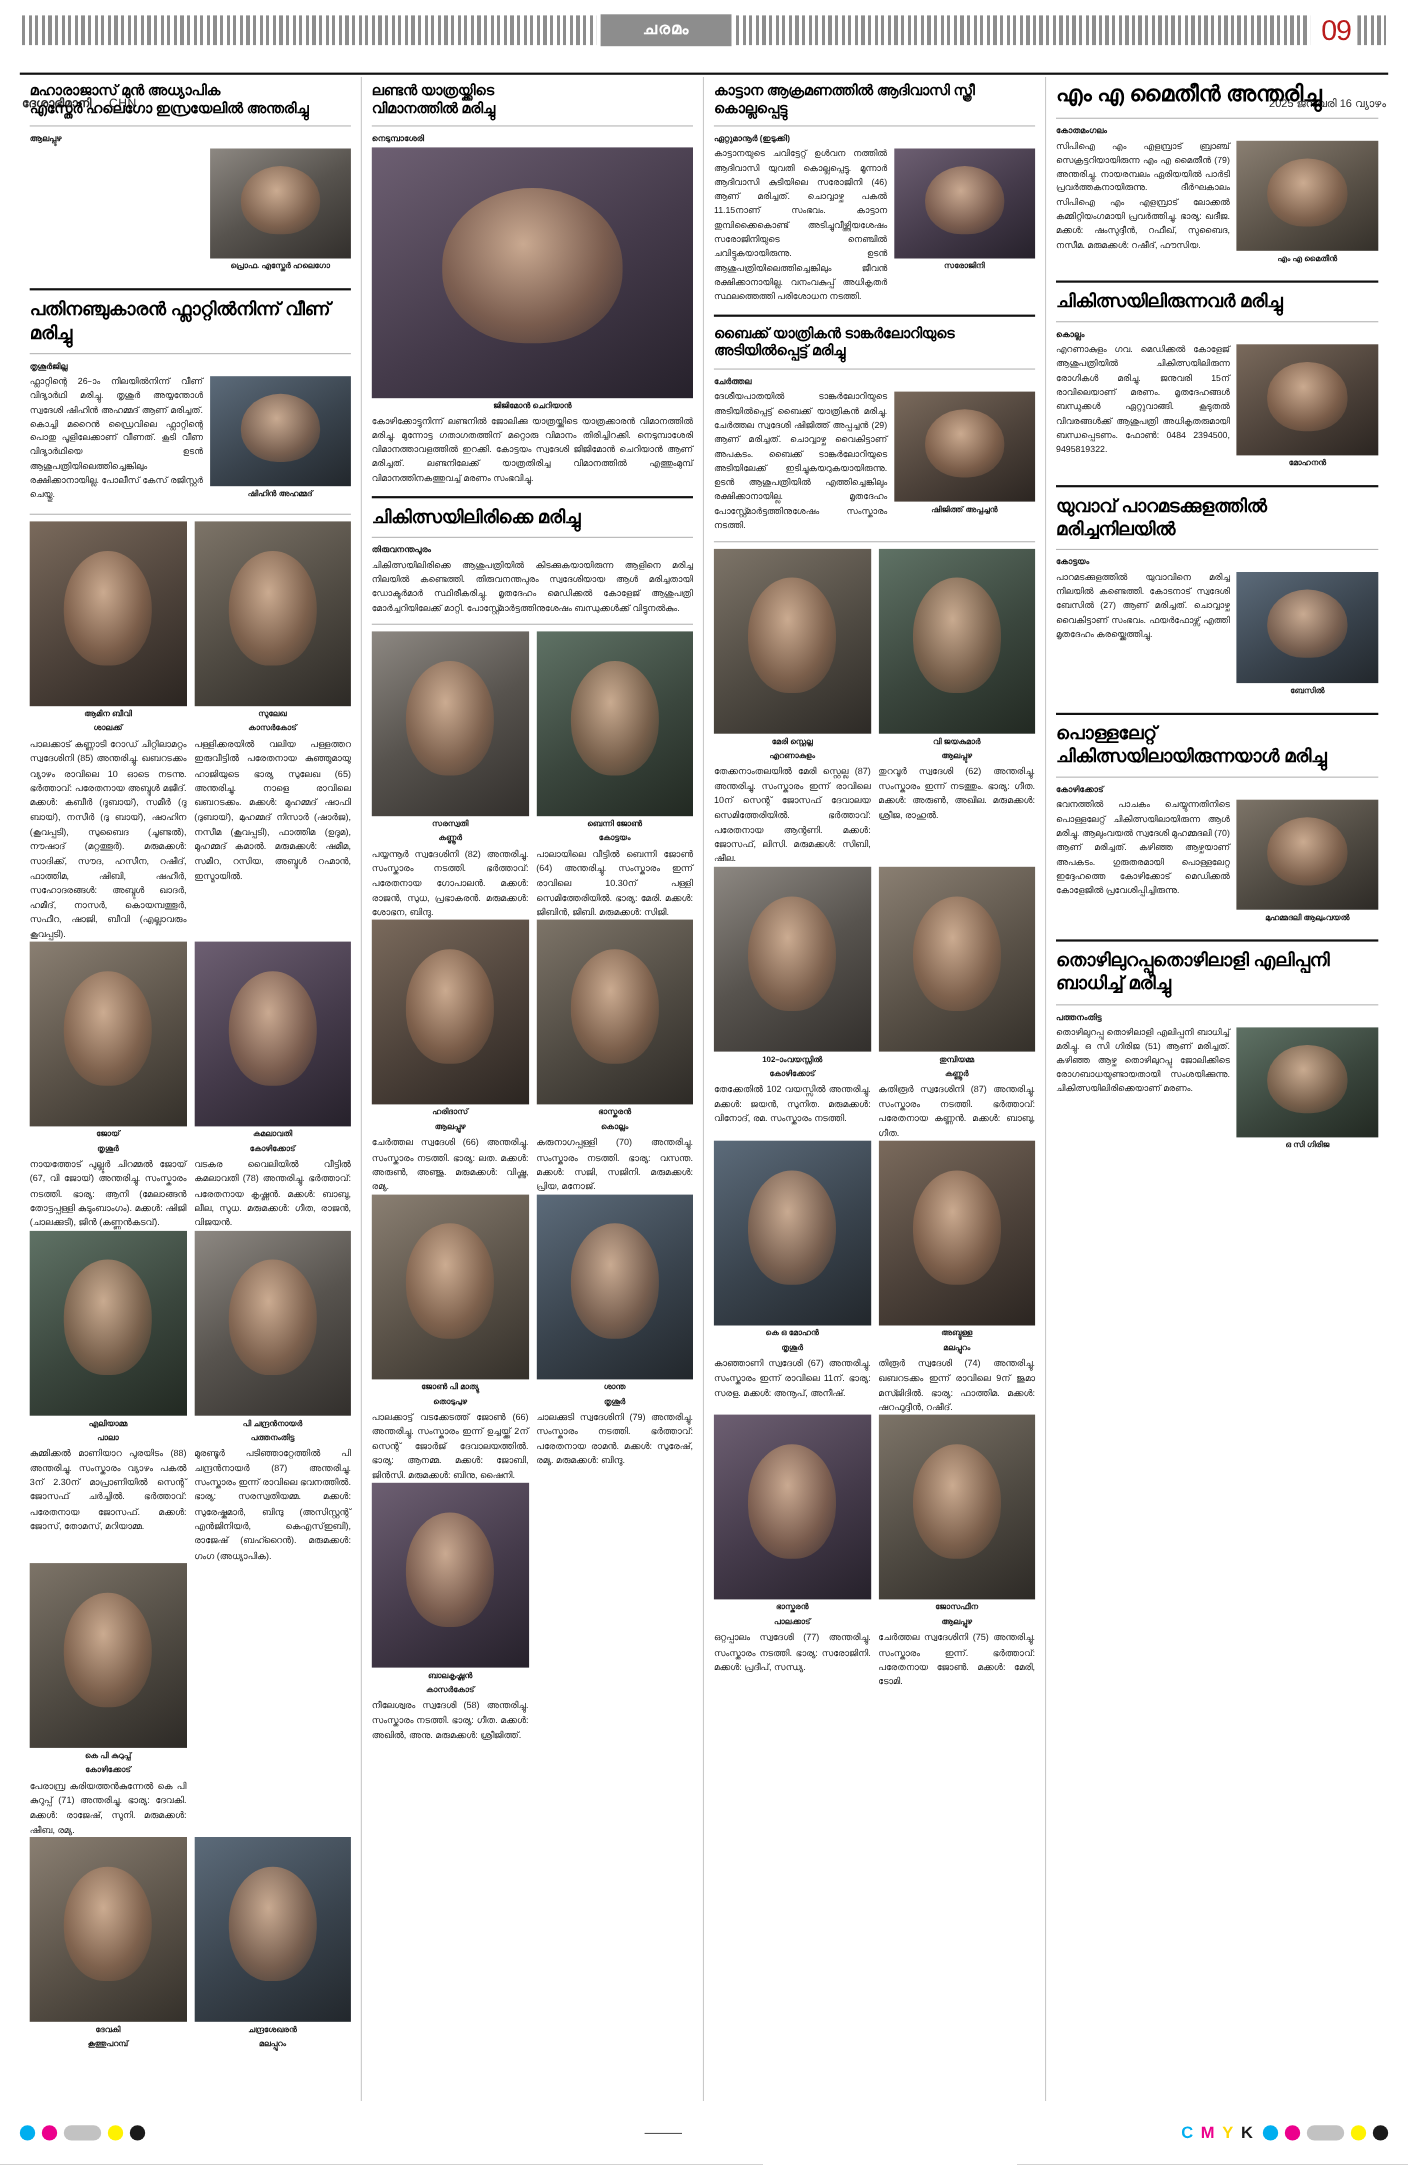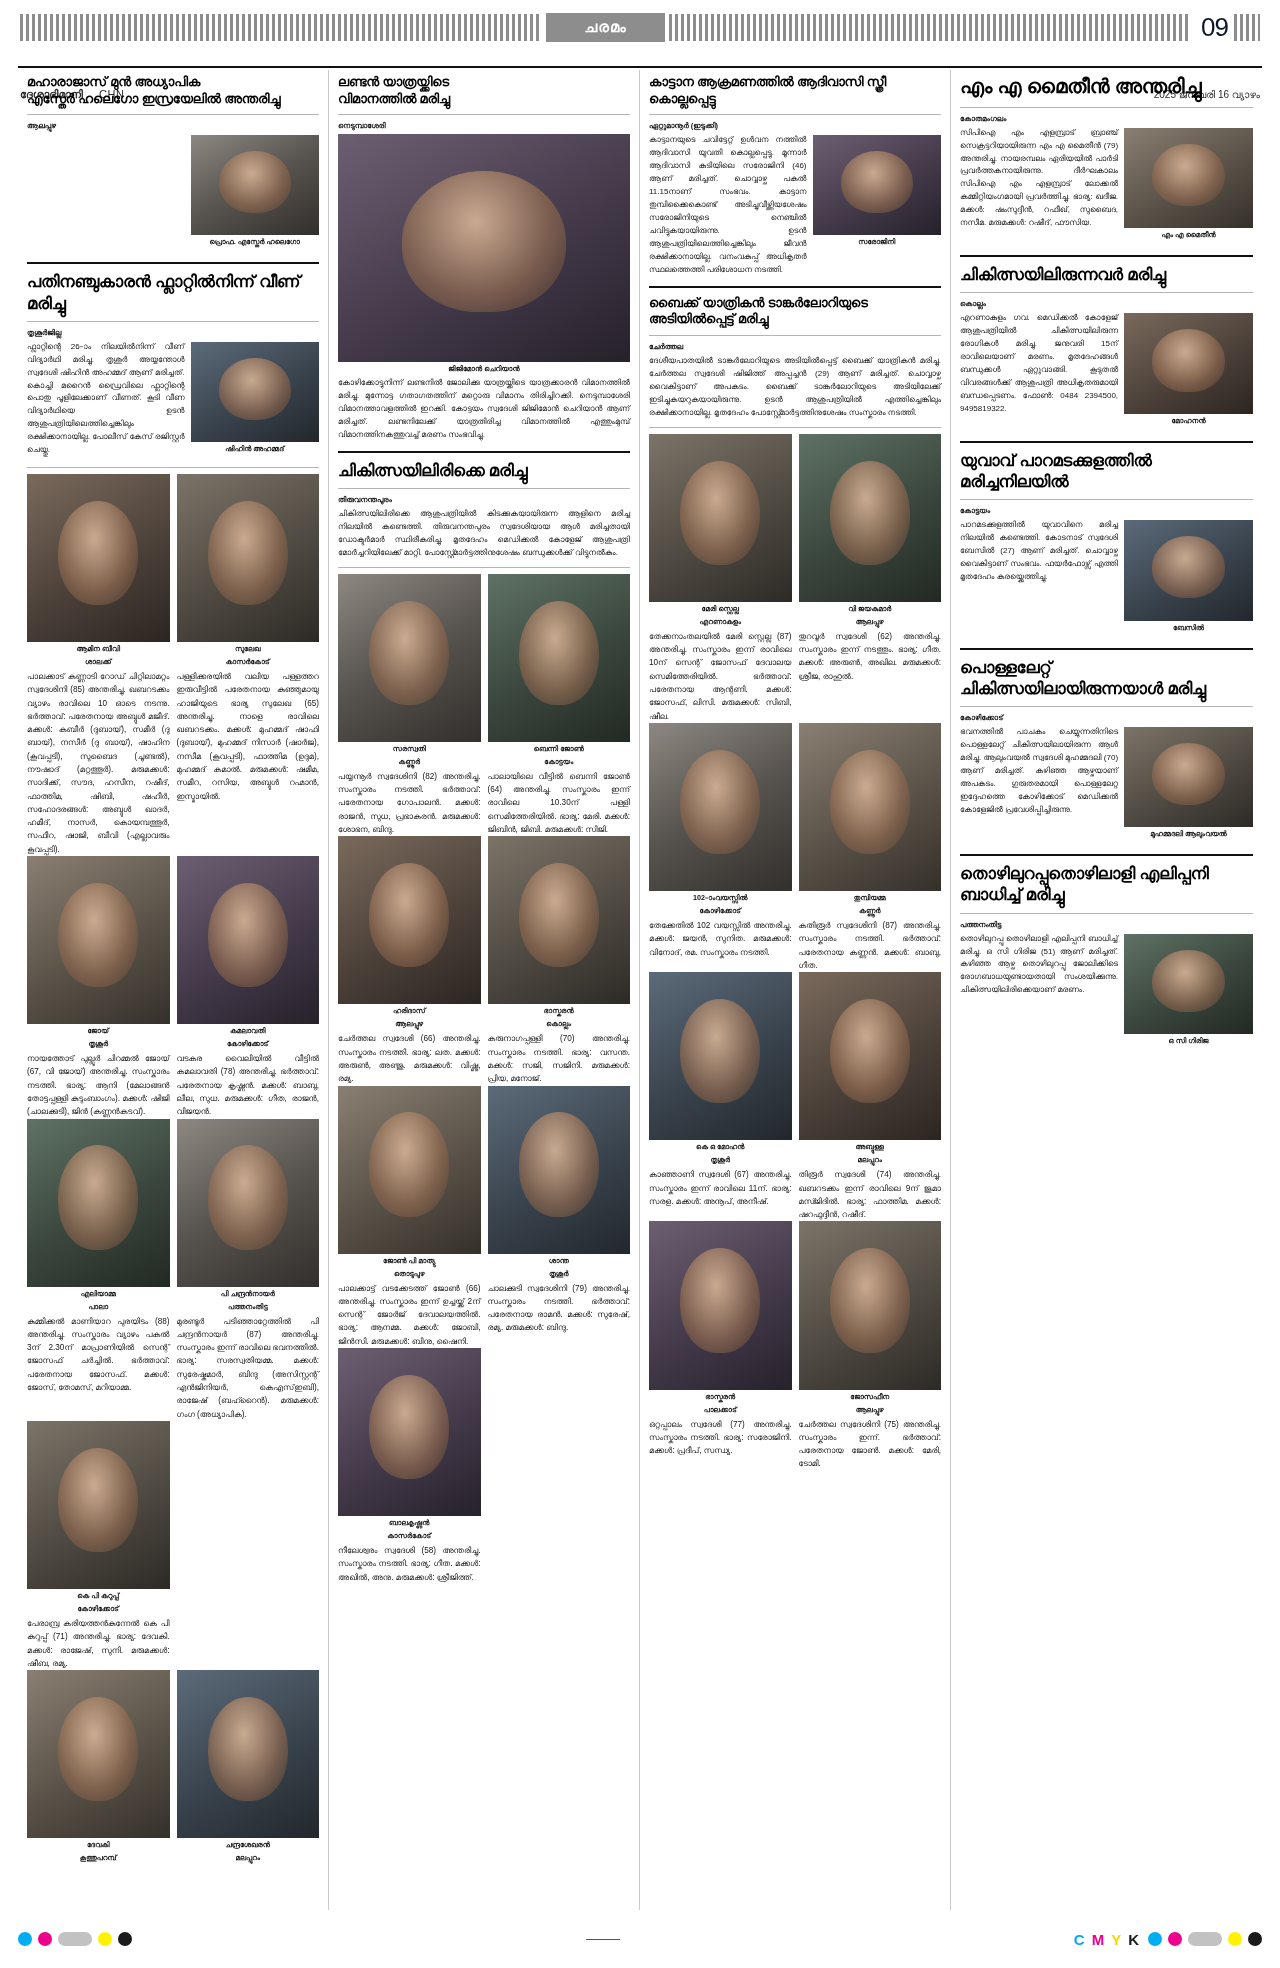--- a/index.html
+++ b/index.html
@@ -47,21 +47,21 @@
     font-weight: bold;
     padding: 4px 38px 6px;
     letter-spacing: 1px;
     margin: 0 4px;
     line-height: 19px;
   }
   .page-num {
     flex: 0 0 auto;
     font-size: 26px;
     font-weight: 300;
-    color: #0f172a;
+    color: #b91c1c;
     padding: 0 6px 0 10px;
     letter-spacing: -1px;
     line-height: 27px;
   }
   .barcode-short { flex: 0 0 26px; }
   .mast-bottom {
     position: absolute;
     top: 44px; left: 20px; right: 20px;
     display: flex;
     justify-content: space-between;
@@ -407,20 +407,24 @@
         <div class="body-text">കാട്ടാനയുടെ ചവിട്ടേറ്റ് ഉൾവന നത്തിൽ ആദിവാസി യുവതി കൊല്ലപ്പെട്ടു. മൂന്നാർ ആദിവാസി കുടിയിലെ സരോജിനി (46) ആണ് മരിച്ചത്. ചൊവ്വാഴ്ച പകൽ 11.15നാണ് സംഭവം. കാട്ടാന തുമ്പിക്കൈകൊണ്ട് അടിച്ചുവീഴ്ത്തിയശേഷം സരോജിനിയുടെ നെഞ്ചിൽ ചവിട്ടുകയായിരുന്നു. ഉടൻ ആശുപത്രിയിലെത്തിച്ചെങ്കിലും ജീവൻ രക്ഷിക്കാനായില്ല. വനംവകുപ്പ് അധികൃതർ സ്ഥലത്തെത്തി പരിശോധന നടത്തി.</div>
         <div class="clear"></div>
       </div>
 
       <div class="hr-thick"></div>
 
       <div class="obit">
         <div class="headline">ബൈക്ക് യാത്രികൻ ടാങ്കർലോറിയുടെ അടിയിൽപ്പെട്ട് മരിച്ചു</div>
         <div class="hr-thin"></div>
         <div class="kicker">ചേർത്തല</div>
+        <div class="photo-block float-right">
+          <div class="photo w t3"></div>
+          <div class="caption">ഷിജിത്ത് അപ്പച്ചൻ</div>
+        </div>
         <div class="body-text">ദേശീയപാതയിൽ ടാങ്കർലോറിയുടെ അടിയിൽപ്പെട്ട് ബൈക്ക് യാത്രികൻ മരിച്ചു. ചേർത്തല സ്വദേശി ഷിജിത്ത് അപ്പച്ചൻ (29) ആണ് മരിച്ചത്. ചൊവ്വാഴ്ച വൈകിട്ടാണ് അപകടം. ബൈക്ക് ടാങ്കർലോറിയുടെ അടിയിലേക്ക് ഇടിച്ചുകയറുകയായിരുന്നു. ഉടൻ ആശുപത്രിയിൽ എത്തിച്ചെങ്കിലും രക്ഷിക്കാനായില്ല. മൃതദേഹം പോസ്റ്റ്മോർട്ടത്തിനുശേഷം സംസ്കാരം നടത്തി.</div>
         <div class="clear"></div>
       </div>
 
       <div class="hr-thin"></div>
 
       <div class="two-col">
         <div>
           <div class="photo f t5"></div>
           <div class="caption">മേരി സ്റ്റെല്ല</div>

